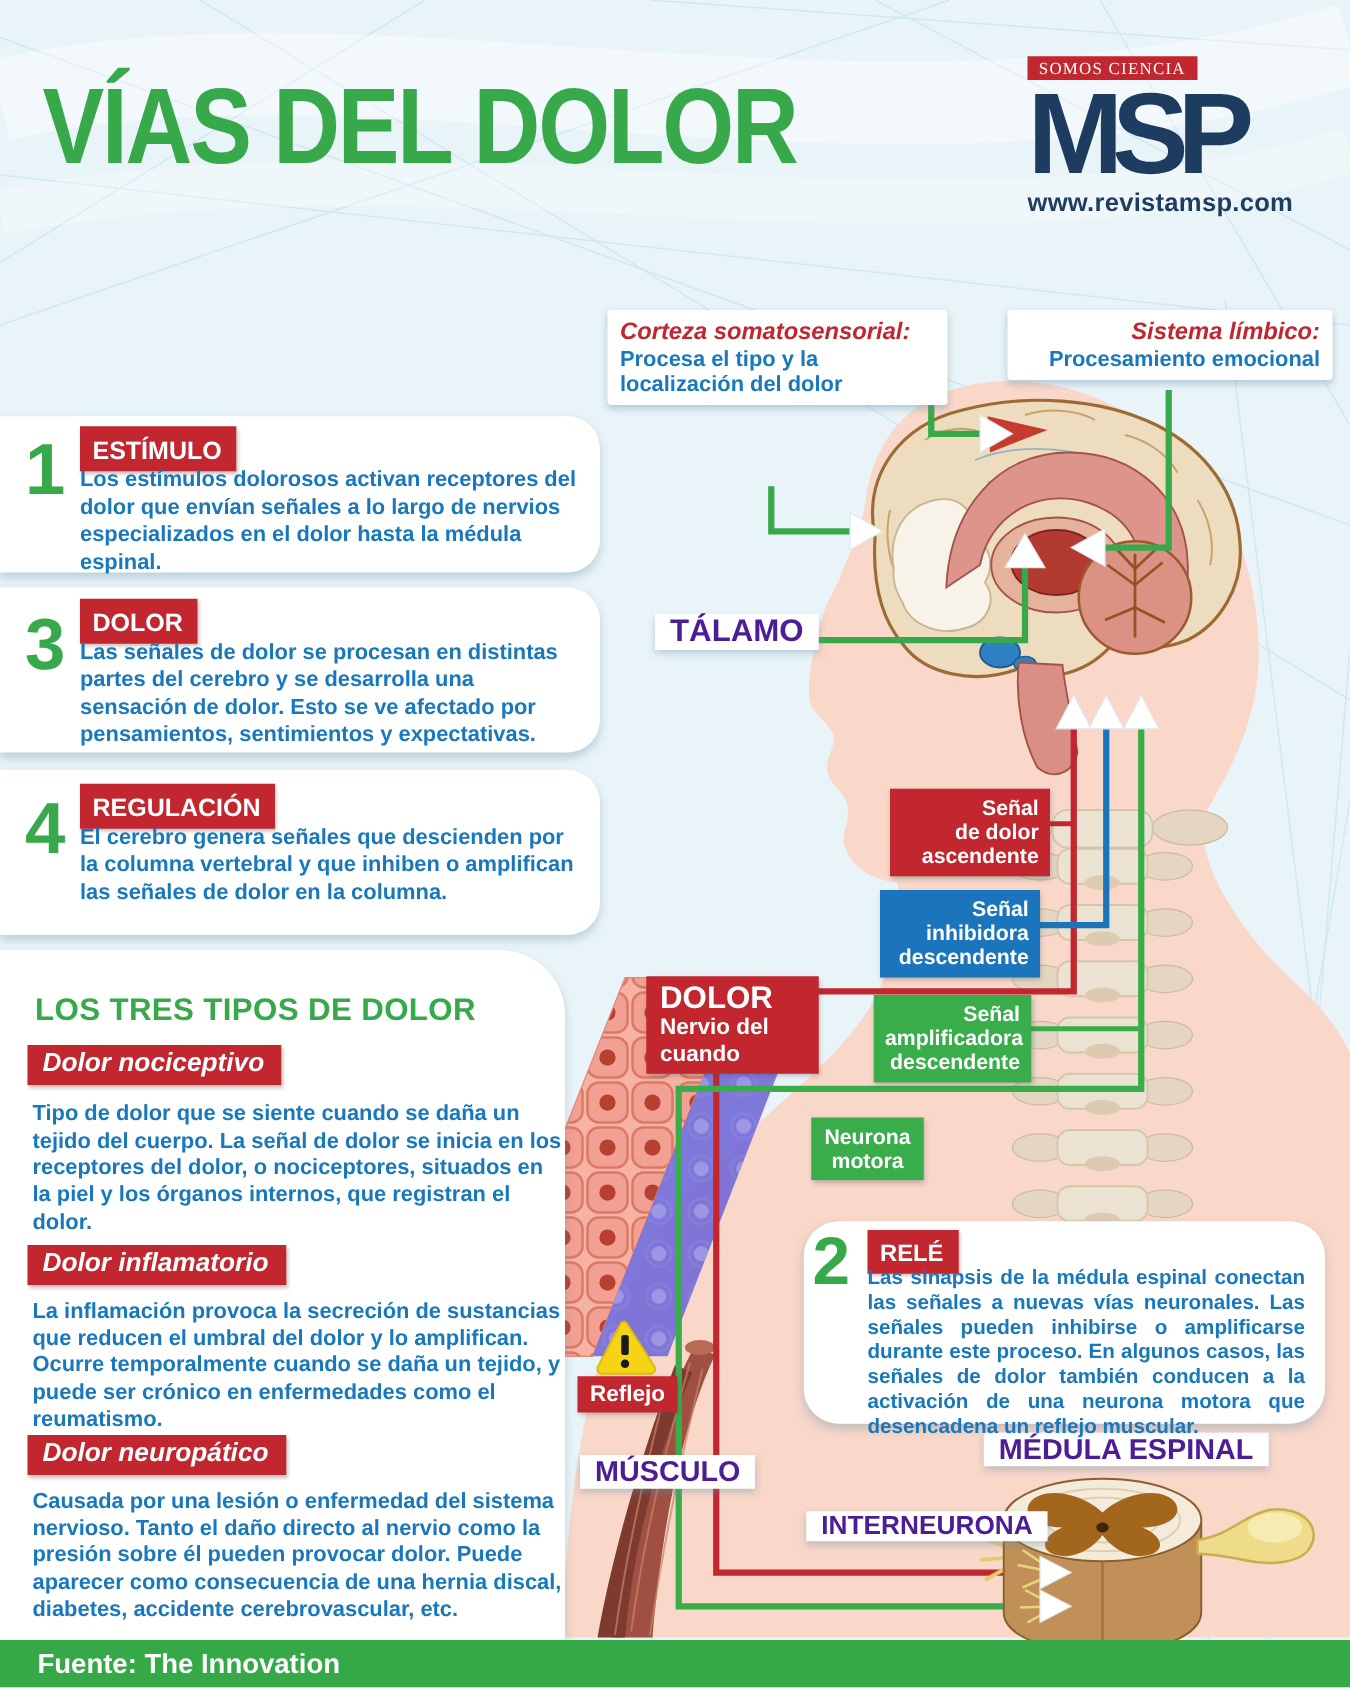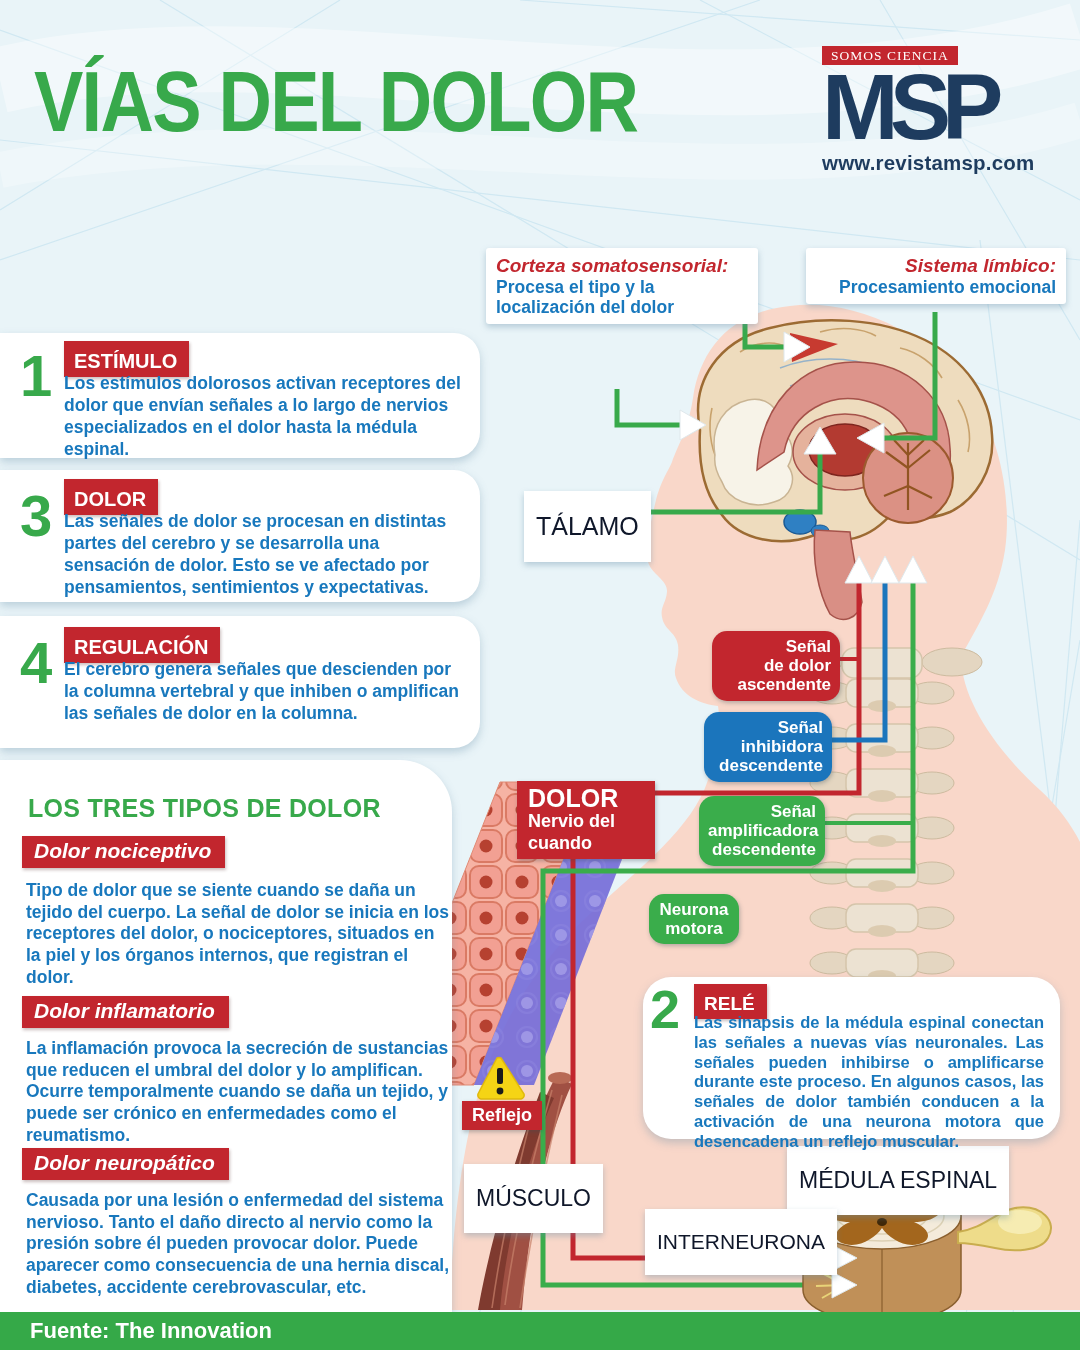--- a/index.html
+++ b/index.html
@@ -22,24 +22,24 @@
         box-shadow:0 4px 8px rgba(100,140,165,.35);}
   .step-num{position:absolute;color:#38a94b;font-weight:bold;font-size:58px;line-height:1;}
   .badge{position:absolute;background:#c2262e;color:#fff;font-weight:bold;
          font-size:20px;padding:9px 12px 4px 10px;box-shadow:1px 2px 3px rgba(80,40,40,.3);}
   .step-text{position:absolute;color:#1878bd;font-weight:bold;font-size:17.5px;line-height:1.26;}
   
   .wbox{position:absolute;background:#fff;padding:7px 10px;border-radius:3px;
         box-shadow:0 3px 6px rgba(100,140,165,.4);}
   .wbox .t{color:#c2262e;font-weight:bold;font-style:italic;font-size:19px;line-height:1.15;display:block;}
   .wbox .d{color:#1878bd;font-weight:bold;font-size:17.5px;line-height:1.15;display:block;}
-  .tag{position:absolute;background:#fff;color:#0f172a;font-weight:normal;
-       padding:21px 12px;box-shadow:0 3px 6px rgba(100,140,165,.4);white-space:nowrap;}
+  .tag{position:absolute;background:#fff;color:#4c1d95;font-weight:bold;
+       padding:0 12px;box-shadow:0 3px 6px rgba(100,140,165,.4);white-space:nowrap;}
   .sig{position:absolute;color:#fff;font-weight:bold;font-size:17px;line-height:1.13;
-       text-align:right;padding:6px 9px;white-space:pre-line;box-shadow:1px 2px 4px rgba(60,80,90,.35);border-radius:15px;}
+       text-align:right;padding:6px 9px;white-space:pre-line;box-shadow:1px 2px 4px rgba(60,80,90,.35);}
   .sig.red{background:#c2262e;}
   .sig.blue{background:#1b75bc;}
   .sig.green{background:#3aad4b;}
   
   .dolorbox{position:absolute;background:#c2262e;color:#fff;padding:5px 11px;
             box-shadow:1px 2px 4px rgba(60,80,90,.35);}
   .dolorbox .b{font-weight:bold;font-size:25px;line-height:1;display:block;}
   .dolorbox .s{font-weight:bold;font-size:18px;line-height:1.2;display:block;}
   
   .ptheading{position:absolute;color:#38a94b;font-weight:bold;font-size:25px;letter-spacing:.3px;}

